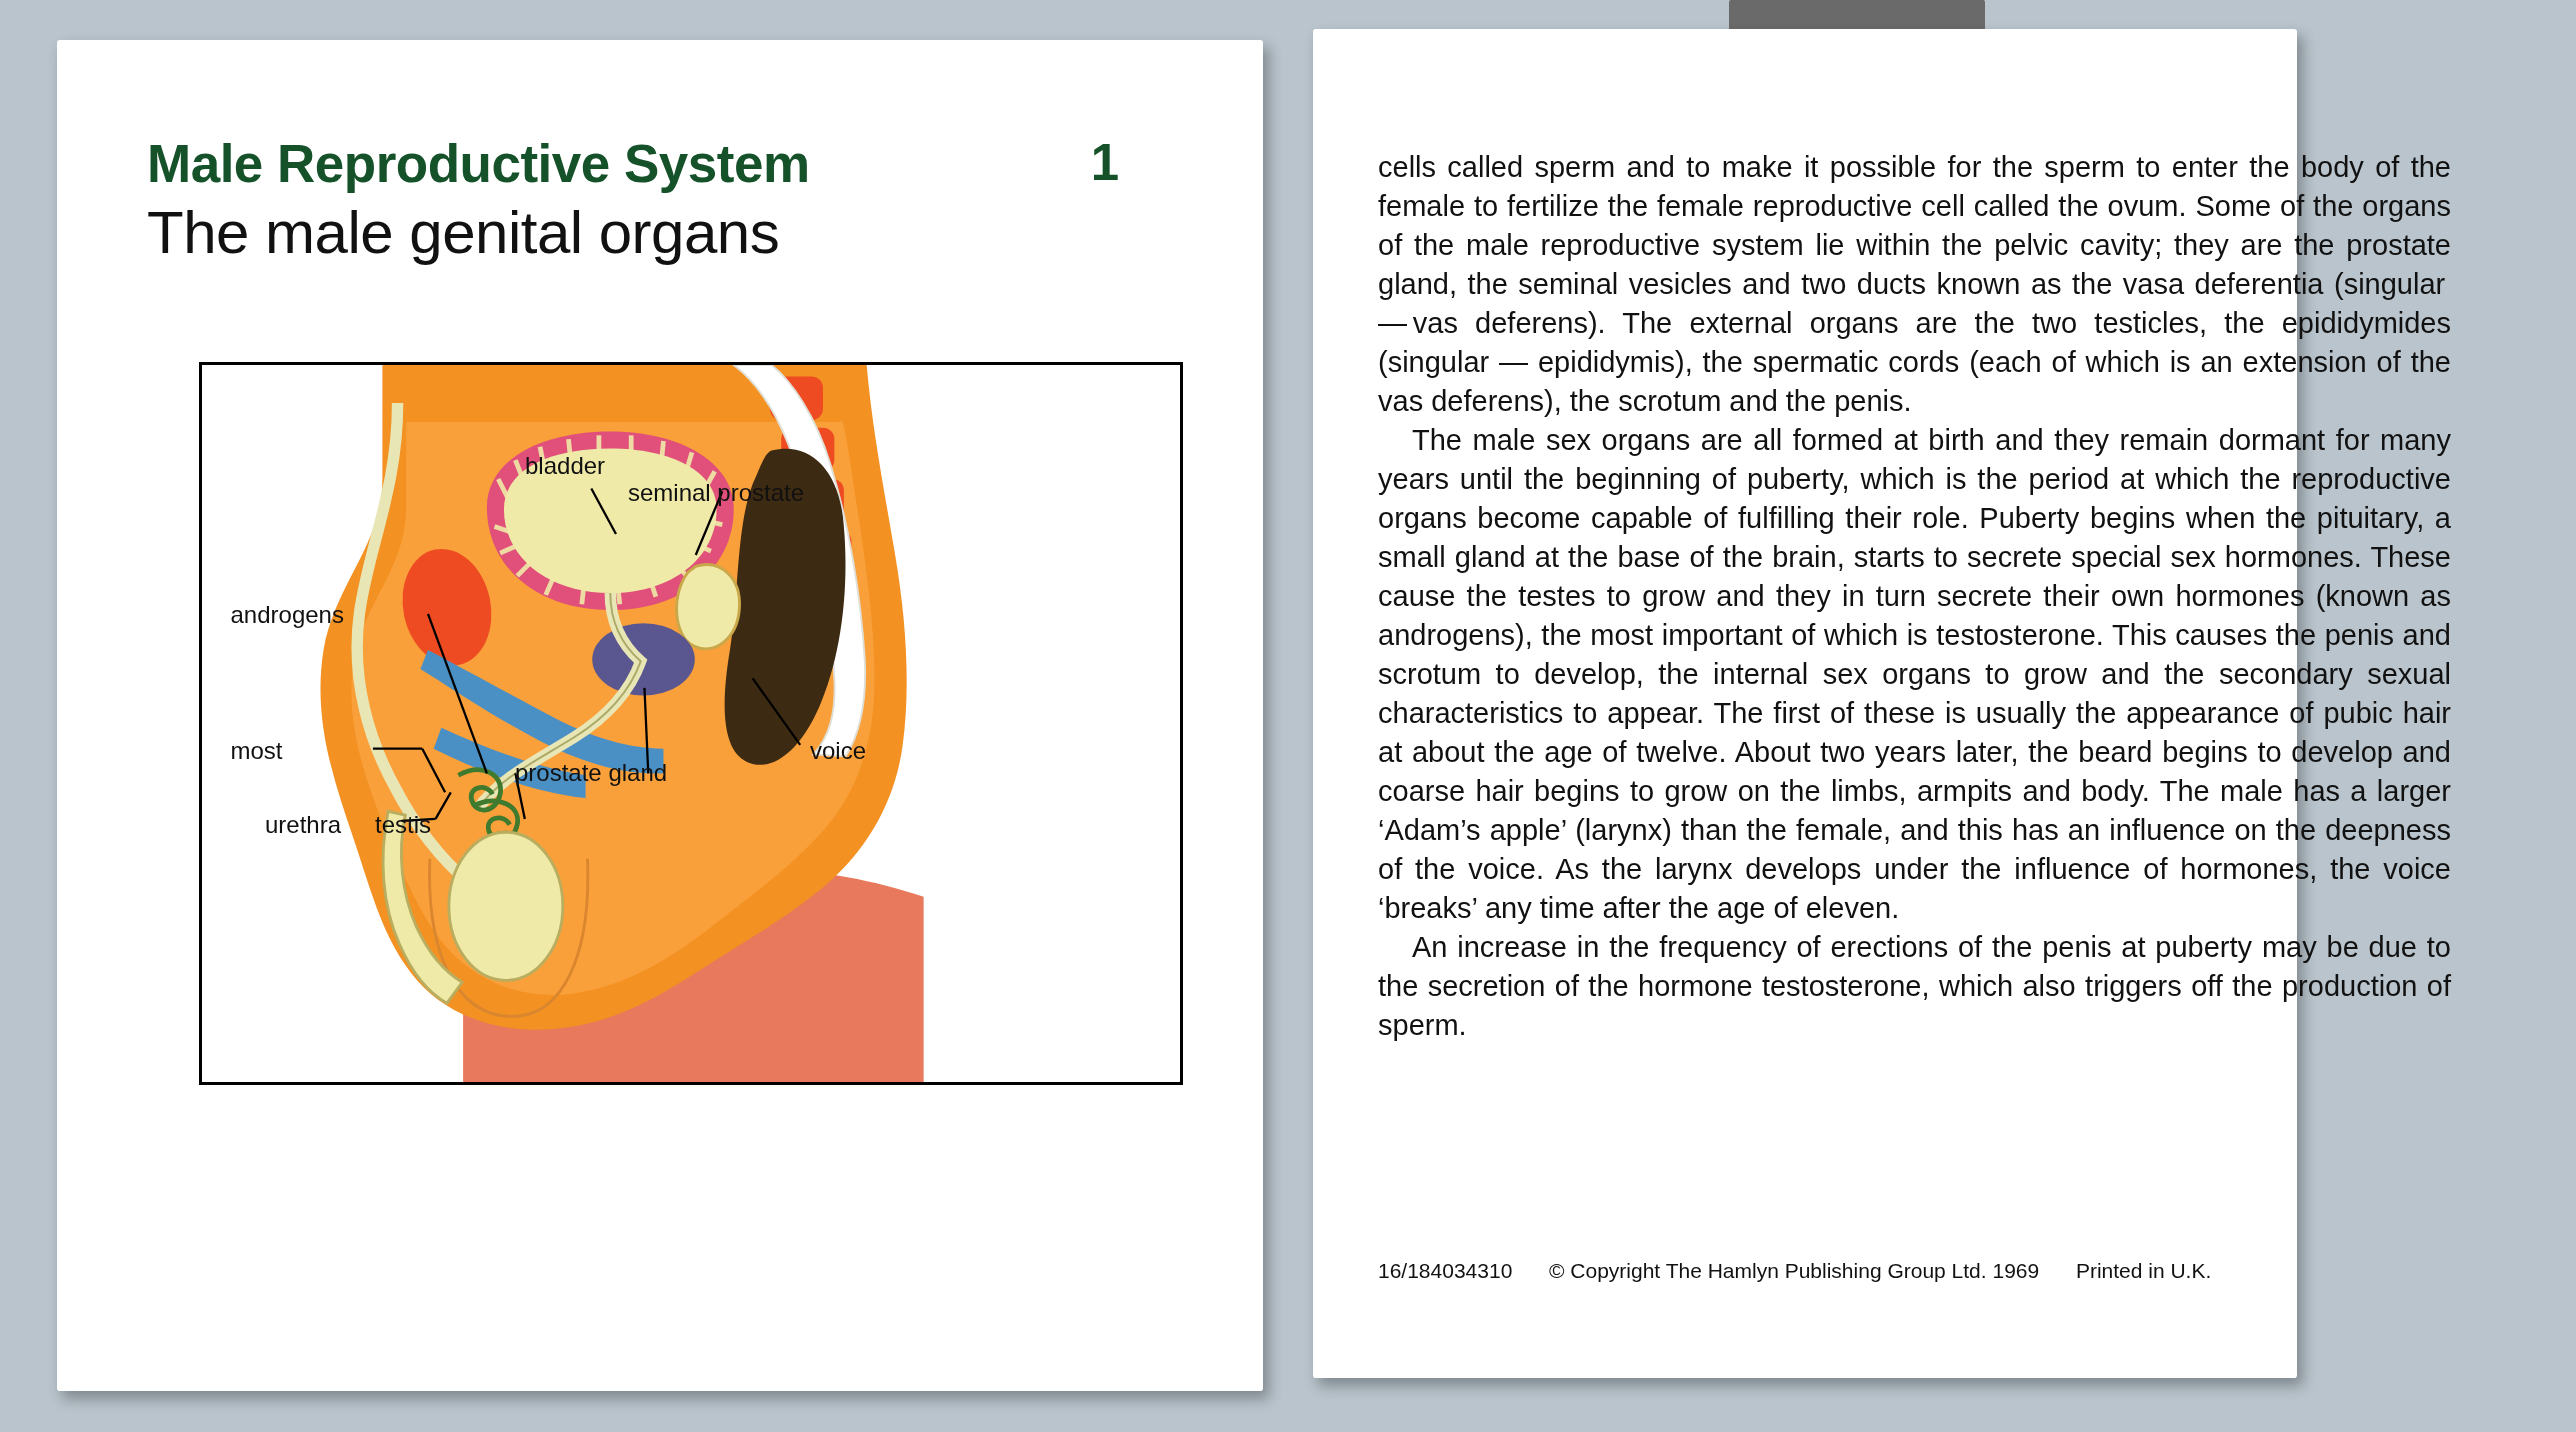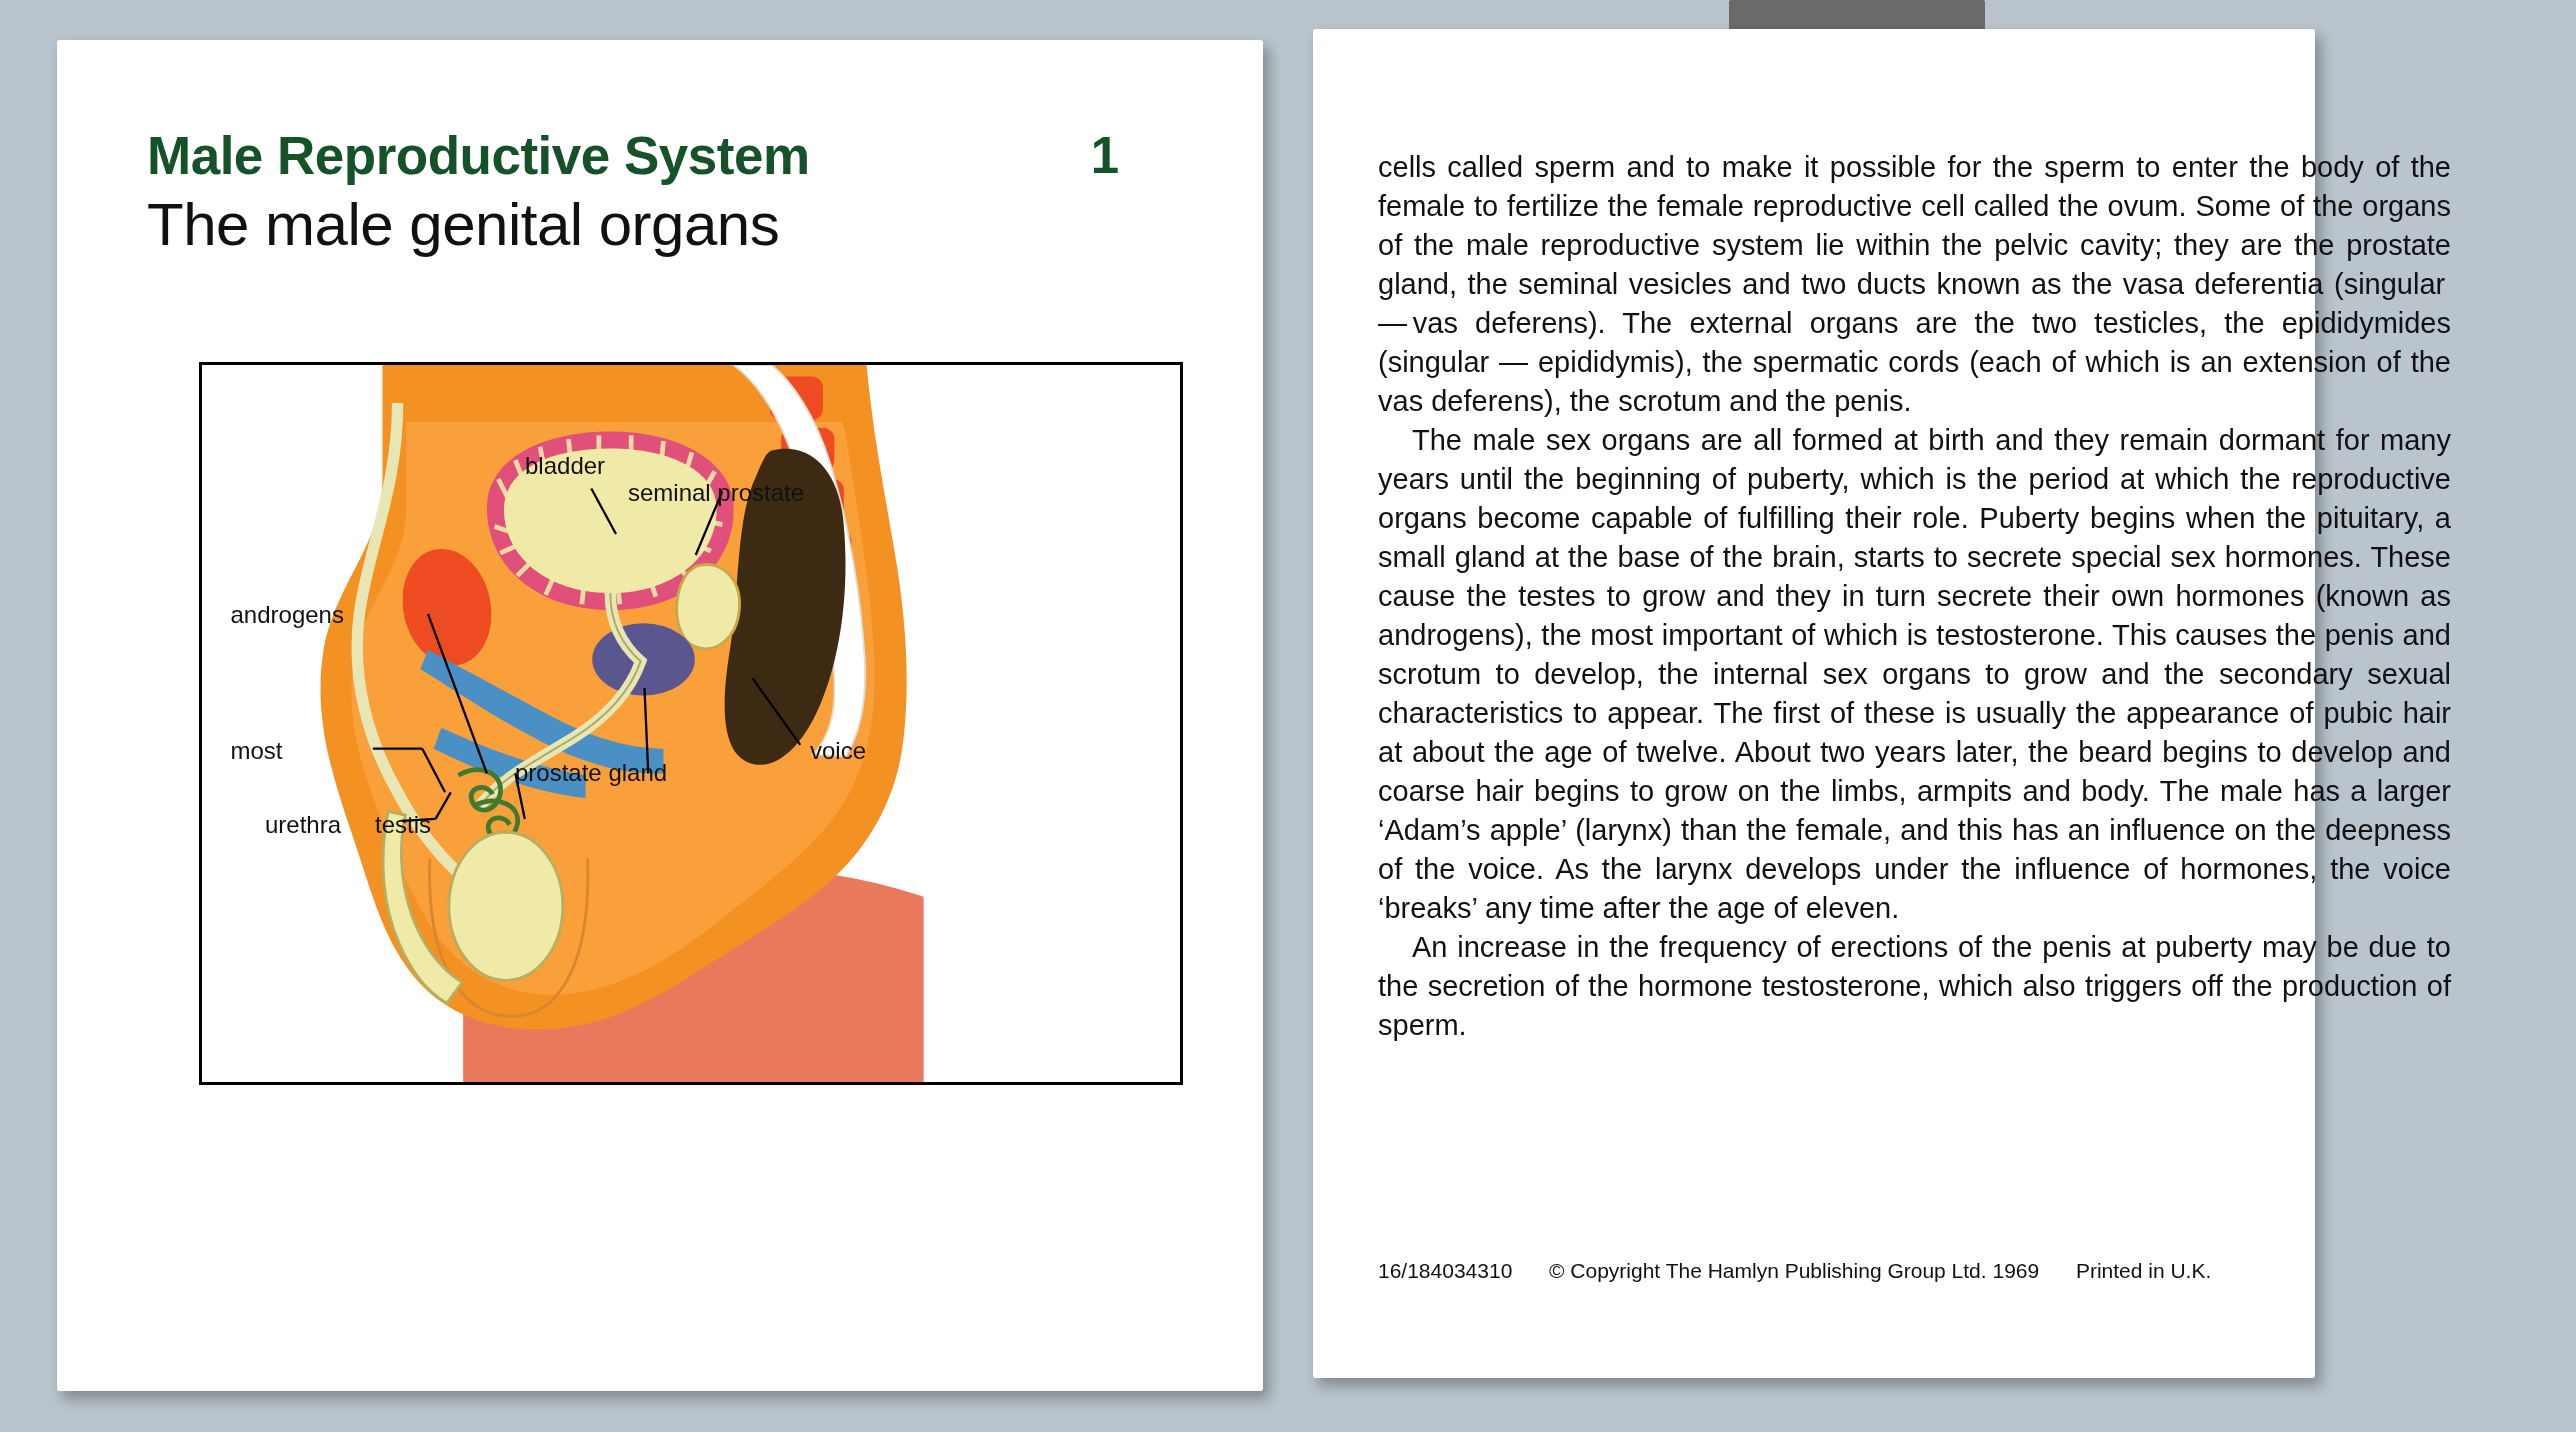--- a/index.html
+++ b/index.html
@@ -31,23 +31,24 @@
   }
   #card-front .inner {
     position: absolute;
     left: 90px;
     top: 85px;
     right: 66px;
     bottom: 38px;
   }
   .title-row {
     display: flex;
-    align-items: center;
+    align-items: flex-start;
     justify-content: space-between;
     width: 1012px;
+    margin-top: 8px;
   }
   .title-main {
     font-size: 53px;
     font-weight: bold;
     color: #15522a;
     letter-spacing: -0.5px;
     white-space: nowrap;
   }
   .title-num {
     font-size: 51px;
@@ -84,21 +85,20 @@
   }
 
   
   #card-back {
     left: 1313px;
     top: 28.5px;
     width: 984px;
     height: 1349px;
     box-shadow: 5.7px 7.6px 13.3px rgba(0,0,0,0.30);
     border-radius: 2.8px;
-    padding-left: 18px;
   }
   #card-back .text-col {
     position: absolute;
     left: 65px;
     top: 119px;
     width: 1073px;
   }
   #card-back p {
     margin: 0 0 0 0;
     font-size: 29px;

